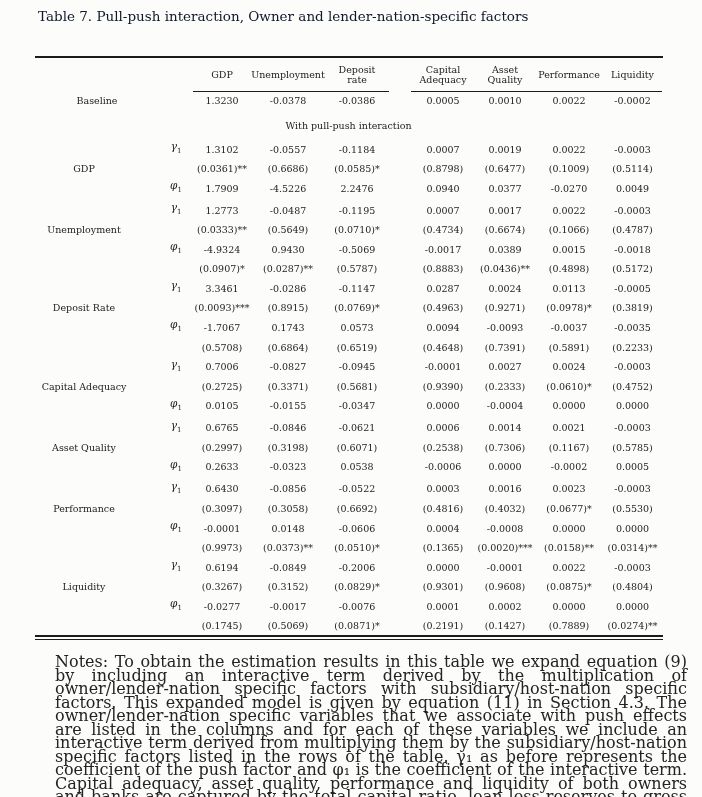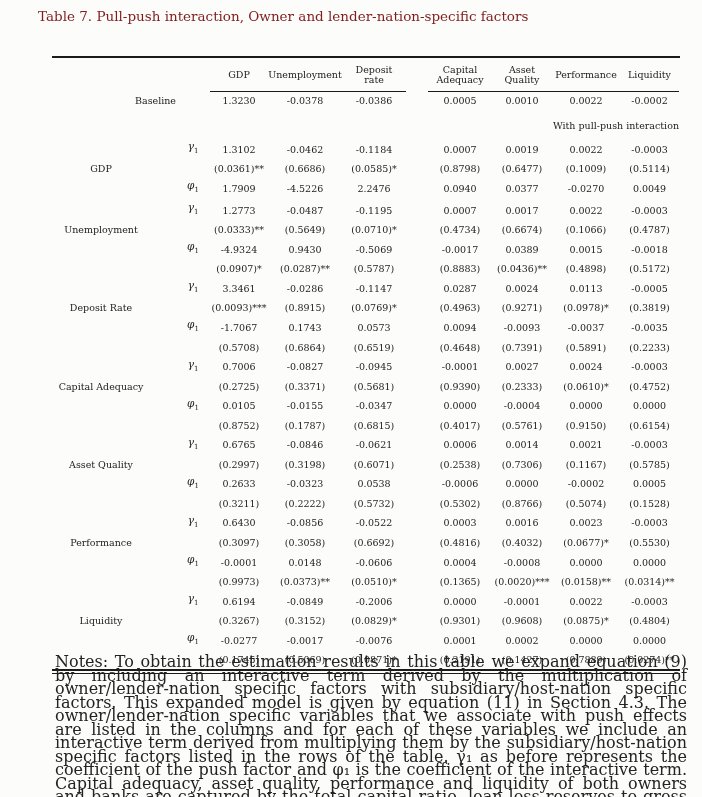--- a/index.html
+++ b/index.html
@@ -3,36 +3,36 @@
 <meta charset="utf-8">
 <style>
   html,body{margin:0;padding:0;}
   body{
     width:702px;height:797px;position:relative;overflow:hidden;
     background:#fcfcfa;color:#1f1f1f;
     font-family:"DejaVu Serif", serif;
   }
   .title{
     position:absolute;left:38px;top:8px;width:620px;
-    font-size:13.5px;color:#7f1d1d;
+    font-size:13.5px;color:#0f172a;
   }
-  .tablewrap{position:absolute;left:52px;top:56px;width:628px;}
+  .tablewrap{position:absolute;left:35px;top:56px;width:628px;}
   .rule-top{height:2px;background:#1b1b1b;}
   .rule-bottom{height:2px;border-top:2px solid #1b1b1b;border-bottom:1px solid #1b1b1b;margin-top:1px;}
   table{border-collapse:collapse;table-layout:fixed;width:627px;font-family:"DejaVu Serif", serif;}
   th,td{padding:0;margin:0;font-weight:normal;}
   thead th{
     height:28px;vertical-align:middle;text-align:center;
     font-size:9.5px;line-height:10.5px;white-space:pre-line;color:#222;
     padding-top:3px;padding-bottom:2px;
   }
   thead th.underlined{border-bottom:1.4px solid #1b1b1b;}
   tbody td{height:17px;line-height:17px;font-size:9.5px;text-align:center;
     white-space:nowrap;color:#222;}
-  td.leftlab{text-align:right;}
+  td.leftlab{text-align:center;}
   td.seclabel{text-align:center;padding-right:26px;}
   td.sym{font-style:italic;font-size:10.5px;}
   td.sym sub{font-size:7px;font-style:normal;}
   tr.spacer td{height:auto;line-height:normal;}
   .notes{
     position:absolute;left:38px;top:655px;width:632px;
     font-size:16px;line-height:13.5px;text-align:justify;color:#232323;margin-left:17px;
   }
 </style>
 </head>
@@ -91,21 +91,21 @@
         <tr>
           <td class="leftlab" colspan="10">With pull-push interaction</td>
         </tr>
         <tr class="spacer" style="height: 4px;">
           <td colspan="10"></td>
         </tr>
         <tr>
           <td></td>
           <td class="sym"><span>γ</span><sub>1</sub></td>
           <td class="val">1.3102</td>
-          <td class="val">-0.0462</td>
+          <td class="val">-0.0557</td>
           <td class="val">-0.1184</td>
           <td class="gapcol"></td>
           <td class="val">0.0007</td>
           <td class="val">0.0019</td>
           <td class="val">0.0022</td>
           <td class="val">-0.0003</td>
         </tr>
         <tr>
           <td class="seclabel">GDP</td>
           <td class="sym"></td>
@@ -257,32 +257,20 @@
           <td class="val">-0.0155</td>
           <td class="val">-0.0347</td>
           <td class="gapcol"></td>
           <td class="val">0.0000</td>
           <td class="val">-0.0004</td>
           <td class="val">0.0000</td>
           <td class="val">0.0000</td>
         </tr>
         <tr>
           <td></td>
-          <td class="sym"></td>
-          <td class="val">(0.8752)</td>
-          <td class="val">(0.1787)</td>
-          <td class="val">(0.6815)</td>
-          <td class="gapcol"></td>
-          <td class="val">(0.4017)</td>
-          <td class="val">(0.5761)</td>
-          <td class="val">(0.9150)</td>
-          <td class="val">(0.6154)</td>
-        </tr>
-        <tr>
-          <td></td>
           <td class="sym"><span>γ</span><sub>1</sub></td>
           <td class="val">0.6765</td>
           <td class="val">-0.0846</td>
           <td class="val">-0.0621</td>
           <td class="gapcol"></td>
           <td class="val">0.0006</td>
           <td class="val">0.0014</td>
           <td class="val">0.0021</td>
           <td class="val">-0.0003</td>
         </tr>
@@ -302,32 +290,20 @@
           <td></td>
           <td class="sym"><span>φ</span><sub>1</sub></td>
           <td class="val">0.2633</td>
           <td class="val">-0.0323</td>
           <td class="val">0.0538</td>
           <td class="gapcol"></td>
           <td class="val">-0.0006</td>
           <td class="val">0.0000</td>
           <td class="val">-0.0002</td>
           <td class="val">0.0005</td>
-        </tr>
-        <tr>
-          <td></td>
-          <td class="sym"></td>
-          <td class="val">(0.3211)</td>
-          <td class="val">(0.2222)</td>
-          <td class="val">(0.5732)</td>
-          <td class="gapcol"></td>
-          <td class="val">(0.5302)</td>
-          <td class="val">(0.8766)</td>
-          <td class="val">(0.5074)</td>
-          <td class="val">(0.1528)</td>
         </tr>
         <tr>
           <td></td>
           <td class="sym"><span>γ</span><sub>1</sub></td>
           <td class="val">0.6430</td>
           <td class="val">-0.0856</td>
           <td class="val">-0.0522</td>
           <td class="gapcol"></td>
           <td class="val">0.0003</td>
           <td class="val">0.0016</td>

